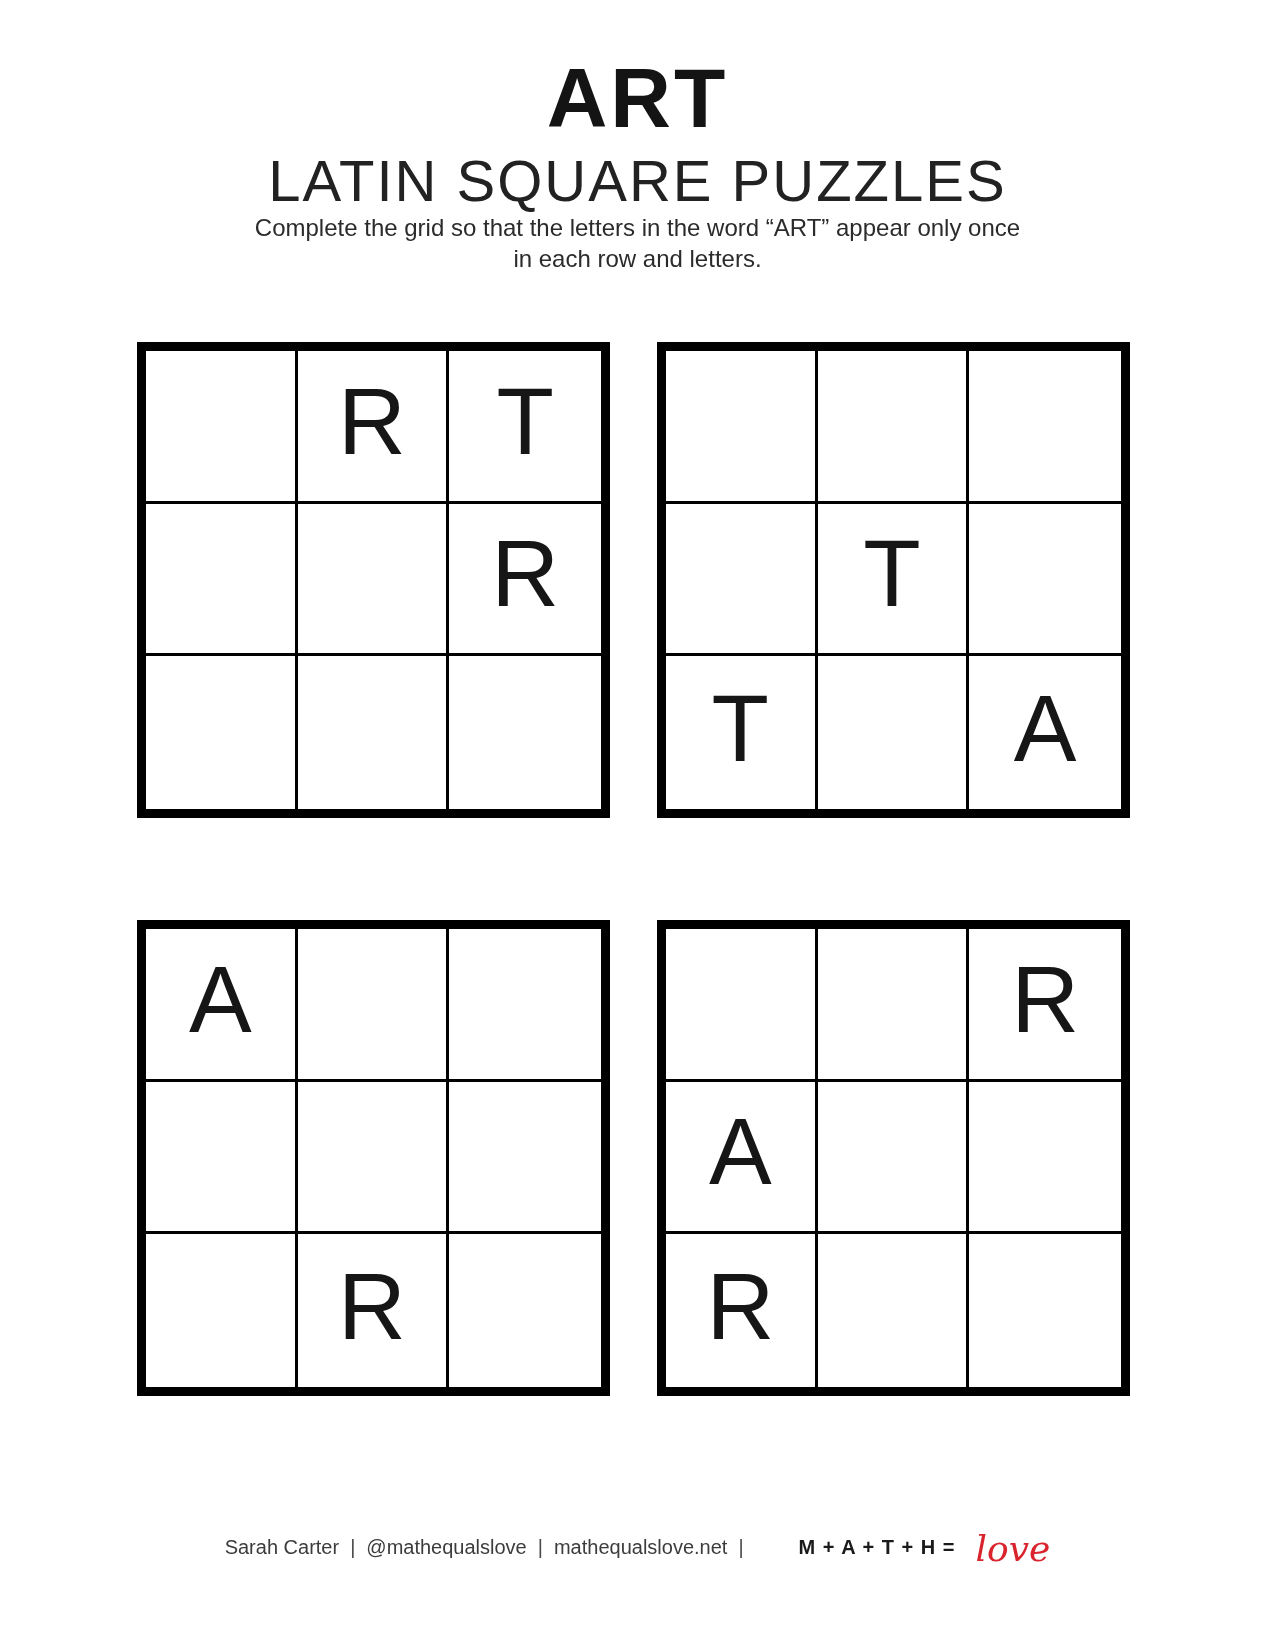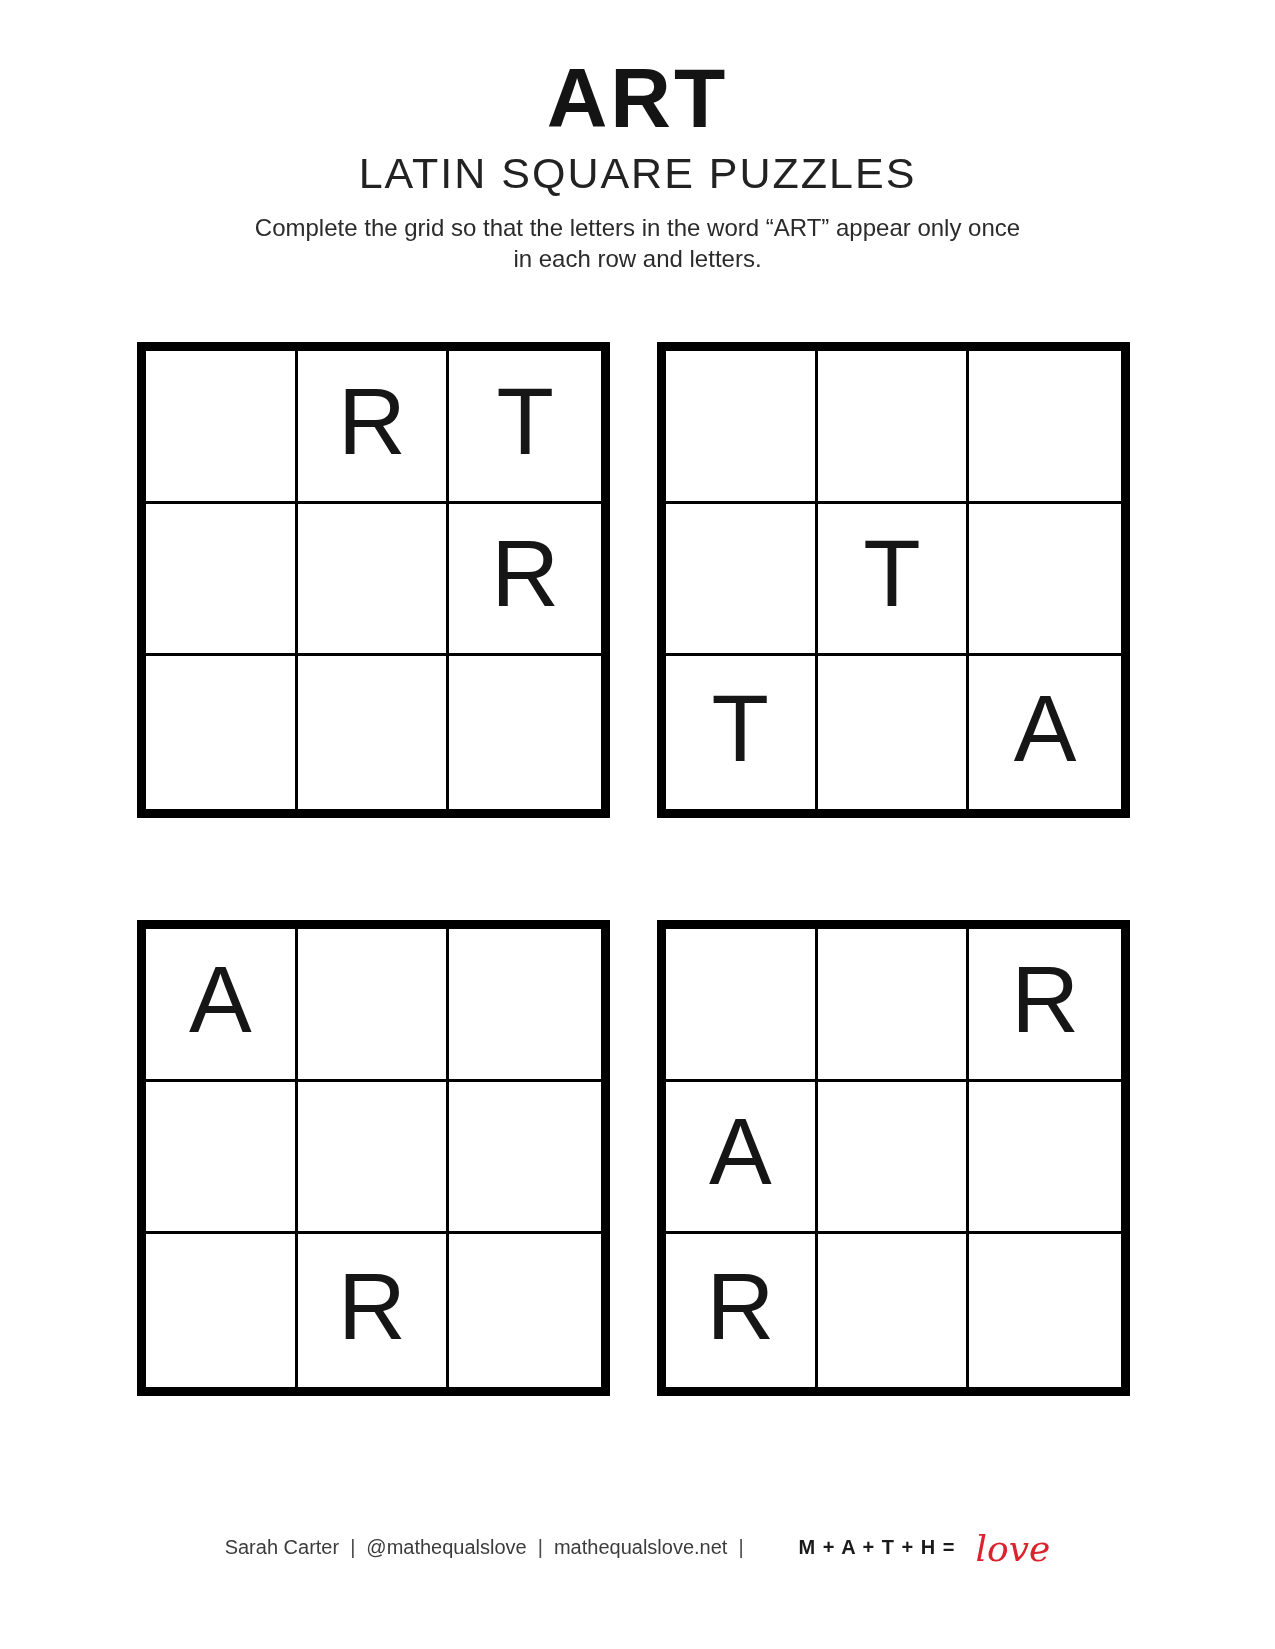--- a/index.html
+++ b/index.html
@@ -21,21 +21,21 @@
     font-size: 84px;
     font-weight: 700;
     letter-spacing: 3px;
     line-height: 1;
     color: #141414;
   }
   .subtitle {
     position: absolute;
     top: 152px; left: 0; right: 0;
     text-align: center;
-    font-size: 43px;
+    font-size: 58px;
     font-weight: 400;
     letter-spacing: 2px;
     line-height: 1;
     color: #222222;
   }
   .instructions {
     position: absolute;
     top: 212px; left: 0; right: 0;
     text-align: center;
     font-size: 24px;

